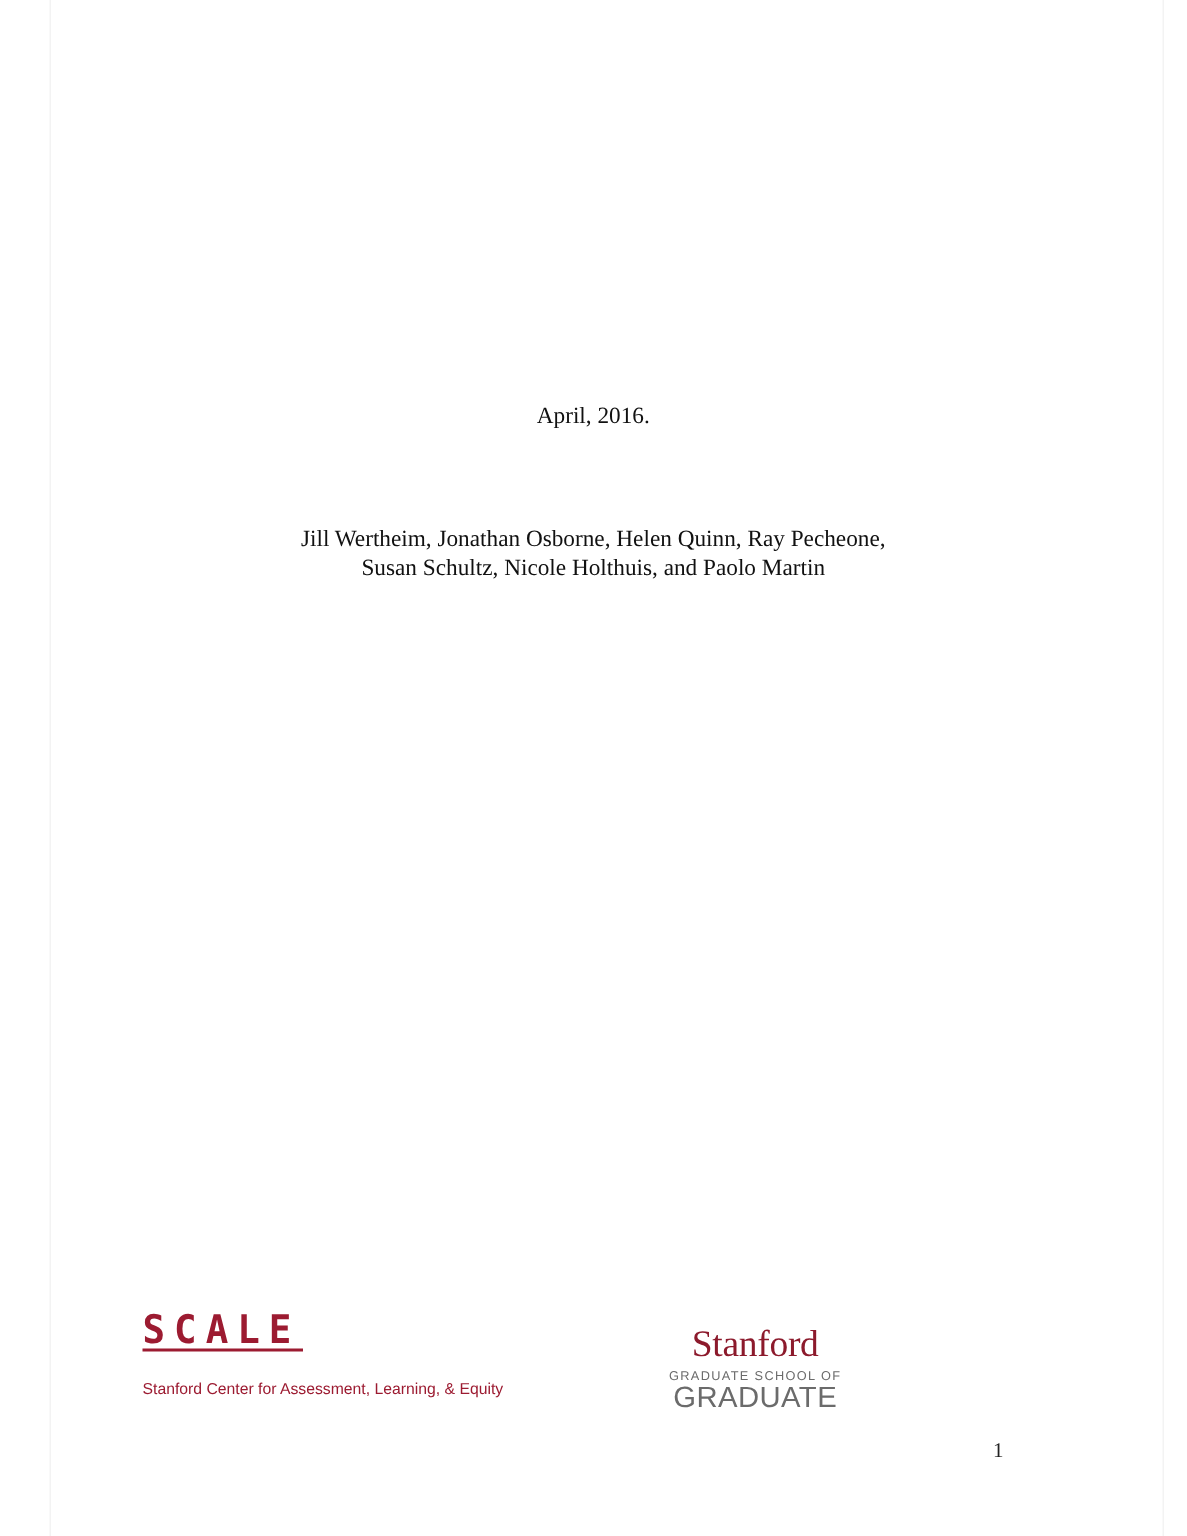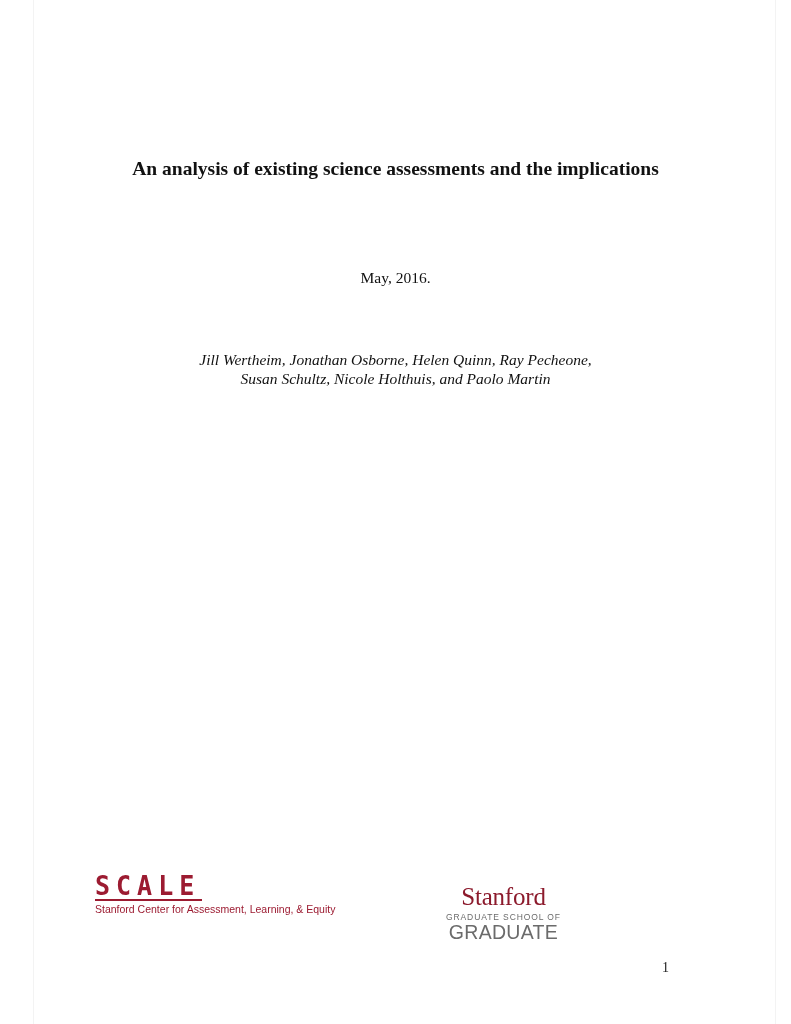--- a/index.html
+++ b/index.html
@@ -47,21 +47,20 @@
       line-height: 19px;
     }
     .authors {
       position: absolute;
       top: 350px;
       left: 0;
       width: 791px;
       text-align: center;
       font-size: 15.5px;
       line-height: 19px;
-      font-style: italic;
     }
 
     
     .scale-logo {
       position: absolute;
       left: 95px;
       top: 873px;
       width: 260px;
       height: 50px;
       font-family: "Liberation Sans", "DejaVu Sans", sans-serif;
@@ -78,21 +77,21 @@
       transform-origin: left top;
     }
     .scale-rule {
       width: 107px;
       height: 2px;
       background: #9c1b31;
       margin-top: 1px;
     }
     .scale-sub {
       display: block;
-      margin-top: 2px;
+      margin-top: 19px;
       font-size: 10.5px;
       line-height: 13px;
       color: #9c1b31;
       white-space: nowrap;
     }
 
     
     .gse-logo {
       position: absolute;
       left: 446px;
@@ -141,25 +140,24 @@
       color: #222222;
     }
   </style>
 </head>
 <body>
 
 <div class="page-edge left"></div>
 <div class="page-edge right"></div>
 
 <div class="title">
-  <div>An analysis of existing science assessments and the implications</div>
 </div>
 
 <div class="prepared">
-  <div>May, 2016.</div>
+  <div>April, 2016.</div>
 </div>
 
 <div class="authors">
   <div>Jill Wertheim, Jonathan Osborne, Helen Quinn, Ray Pecheone,</div>
   <div>Susan Schultz, Nicole Holthuis, and Paolo Martin</div>
 </div>
 
 <div class="scale-logo">
   <span class="scale-word">SCALE</span>
   <div class="scale-rule"></div>

